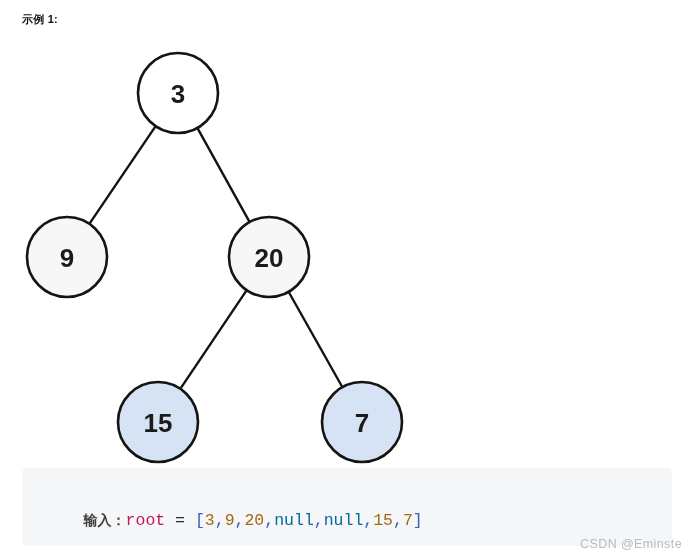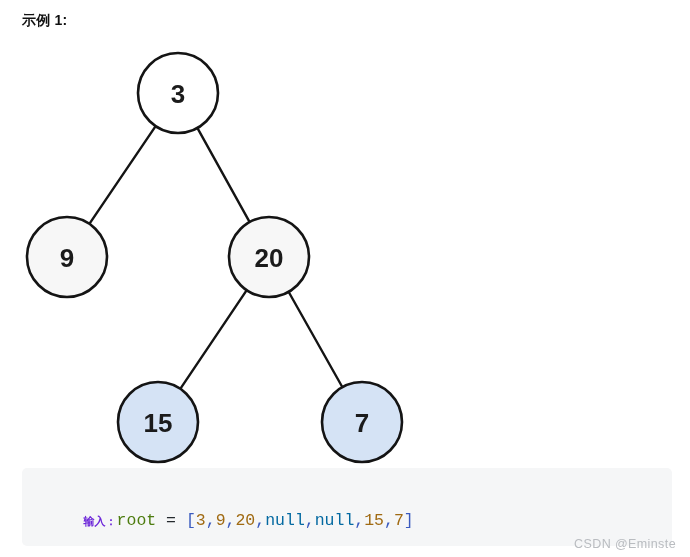--- a/index.html
+++ b/index.html
@@ -15,21 +15,21 @@
     font-family: "Liberation Sans", "DejaVu Sans", sans-serif;
     color: #1a1a1a;
     -webkit-font-smoothing: antialiased;
   }
 
   
   .section-title {
     position: absolute;
     left: 22px;
     top: 12px;
-    font-size: 14px;
+    font-size: 11px;
     font-weight: bold;
     letter-spacing: 0.2px;
     color: #101010;
     white-space: pre;
   }
 
   
   .tree-figure {
     position: absolute;
     left: 0;
@@ -64,33 +64,33 @@
   .code-line {
     font-family: "Liberation Mono", "DejaVu Sans Mono", monospace;
     font-size: 16.5px;
     line-height: 27px;
     white-space: pre;
     color: #24292e;
   }
   .code-line .cn {
     font-family: "Liberation Sans", "DejaVu Sans", sans-serif;
     font-weight: bold;
-    color: #6d28d9;
-    font-size: 11px;
+    color: #404040;
+    font-size: 14px;
   }
   .tok-punct  { color: #3b5bbf; }
   .tok-num    { color: #a06a12; }
-  .tok-ident  { color: #4d7c0f; }
+  .tok-ident  { color: #be185d; }
   .tok-null   { color: #0369a1; }
   .tok-op     { color: #24292e; }
 
   
   .watermark {
     position: absolute;
-    right: 14px;
+    right: 8px;
     bottom: 6px;
     font-size: 12.5px;
     color: #b9bcc0;
     letter-spacing: 0.4px;
     white-space: pre;
     user-select: none;
   }
 </style>
 </head>
 <body>

